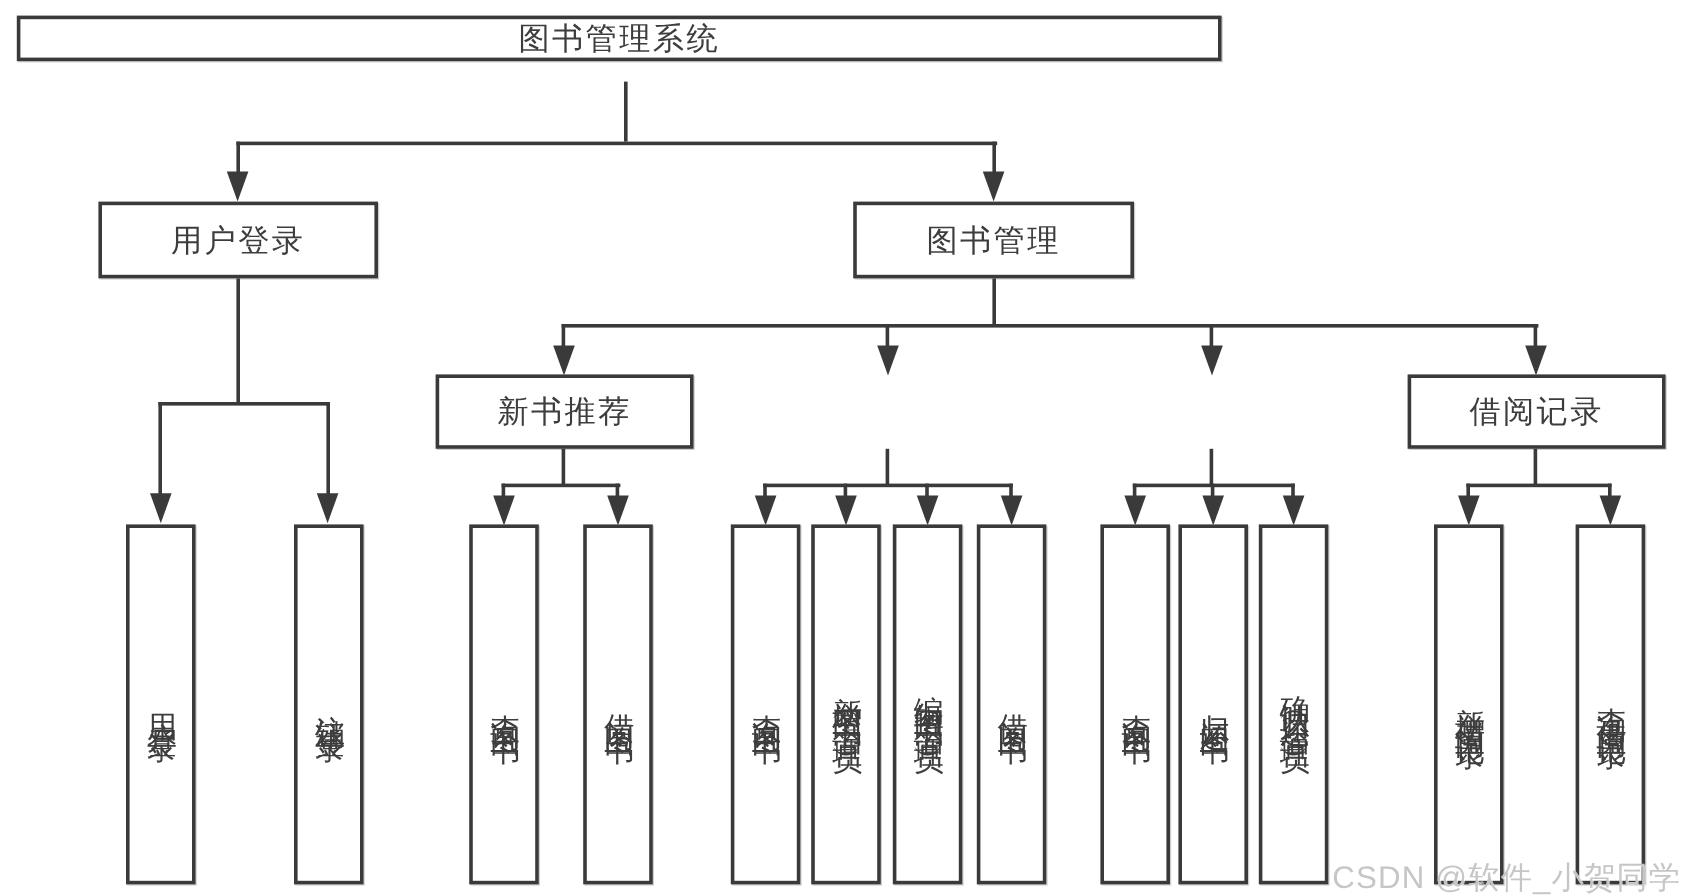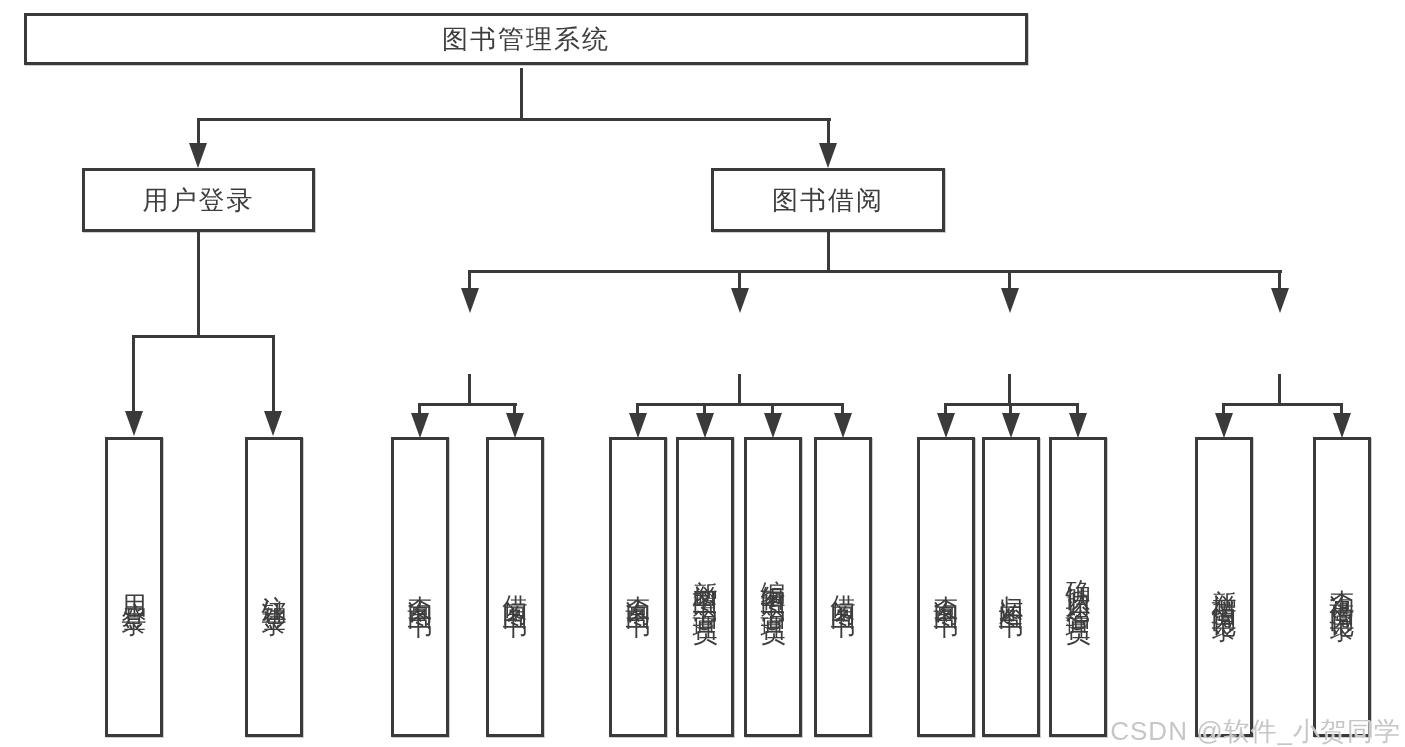--- a/index.html
+++ b/index.html
@@ -64,50 +64,52 @@
     letter-spacing: 1px;
     text-shadow: 1px 1px 0 rgba(255,255,255,0.7);
     pointer-events: none;
   }
 </style>
 </head>
 <body>
 
 <div class="stage">
 
-  <div class="box" style="left:24px; top:13px; width:1004px; height:52px">图书管理系统</div>
+  <div class="box" style="left:14px; top:13px; width:1004px; height:38px">图书管理系统</div>
 
   <div class="vline" style="left:520px; top:68px; height:50px"></div>
   <div class="hline" style="left:197px; top:118px; width:634px"></div>
   <div class="vline" style="left:197px; top:118px; height:27px"></div>
   <div class="arrow" style="left:189px; top:143px"></div>
   <div class="vline" style="left:827px; top:118px; height:27px"></div>
   <div class="arrow" style="left:819px; top:143px"></div>
 
   <div class="box" style="left:82px; top:168px; width:233px; height:64px">用户登录</div>
-  <div class="box" style="left:711px; top:168px; width:234px; height:64px">图书借阅</div>
+  <div class="box" style="left:711px; top:168px; width:234px; height:64px">图书管理</div>
 
   <div class="vline" style="left:197px; top:232px; height:105px"></div>
   <div class="hline" style="left:132px; top:335px; width:143px"></div>
   <div class="vline" style="left:132px; top:335px; height:78px"></div>
   <div class="arrow" style="left:125px; top:411px"></div>
   <div class="vline" style="left:272px; top:335px; height:78px"></div>
   <div class="arrow" style="left:264px; top:411px"></div>
 
   <div class="vline" style="left:827px; top:232px; height:40px"></div>
   <div class="hline" style="left:468px; top:270px; width:814px"></div>
   <div class="vline" style="left:468px; top:270px; height:20px"></div>
   <div class="arrow" style="left:461px; top:288px"></div>
   <div class="vline" style="left:738px; top:270px; height:20px"></div>
   <div class="arrow" style="left:731px; top:288px"></div>
   <div class="vline" style="left:1008px; top:270px; height:20px"></div>
   <div class="arrow" style="left:1001px; top:288px"></div>
   <div class="vline" style="left:1278px; top:270px; height:20px"></div>
   <div class="arrow" style="left:1271px; top:288px"></div>
 
+  <div class="box" style="left:363px; top:312px; width:215px; height:62px">新书推荐</div>
+  <div class="box" style="left:1173px; top:312px; width:215px; height:62px">借阅记录</div>
 
   <div class="vline" style="left:468px; top:374px; height:31px"></div>
   <div class="hline" style="left:418px; top:403px; width:99px"></div>
   <div class="vline" style="left:418px; top:403px; height:11px"></div>
   <div class="arrow" style="left:411px; top:413px"></div>
   <div class="vline" style="left:513px; top:403px; height:11px"></div>
   <div class="arrow" style="left:506px; top:413px"></div>
 
   <div class="vline" style="left:738px; top:374px; height:31px"></div>
   <div class="hline" style="left:636px; top:403px; width:208px"></div>

